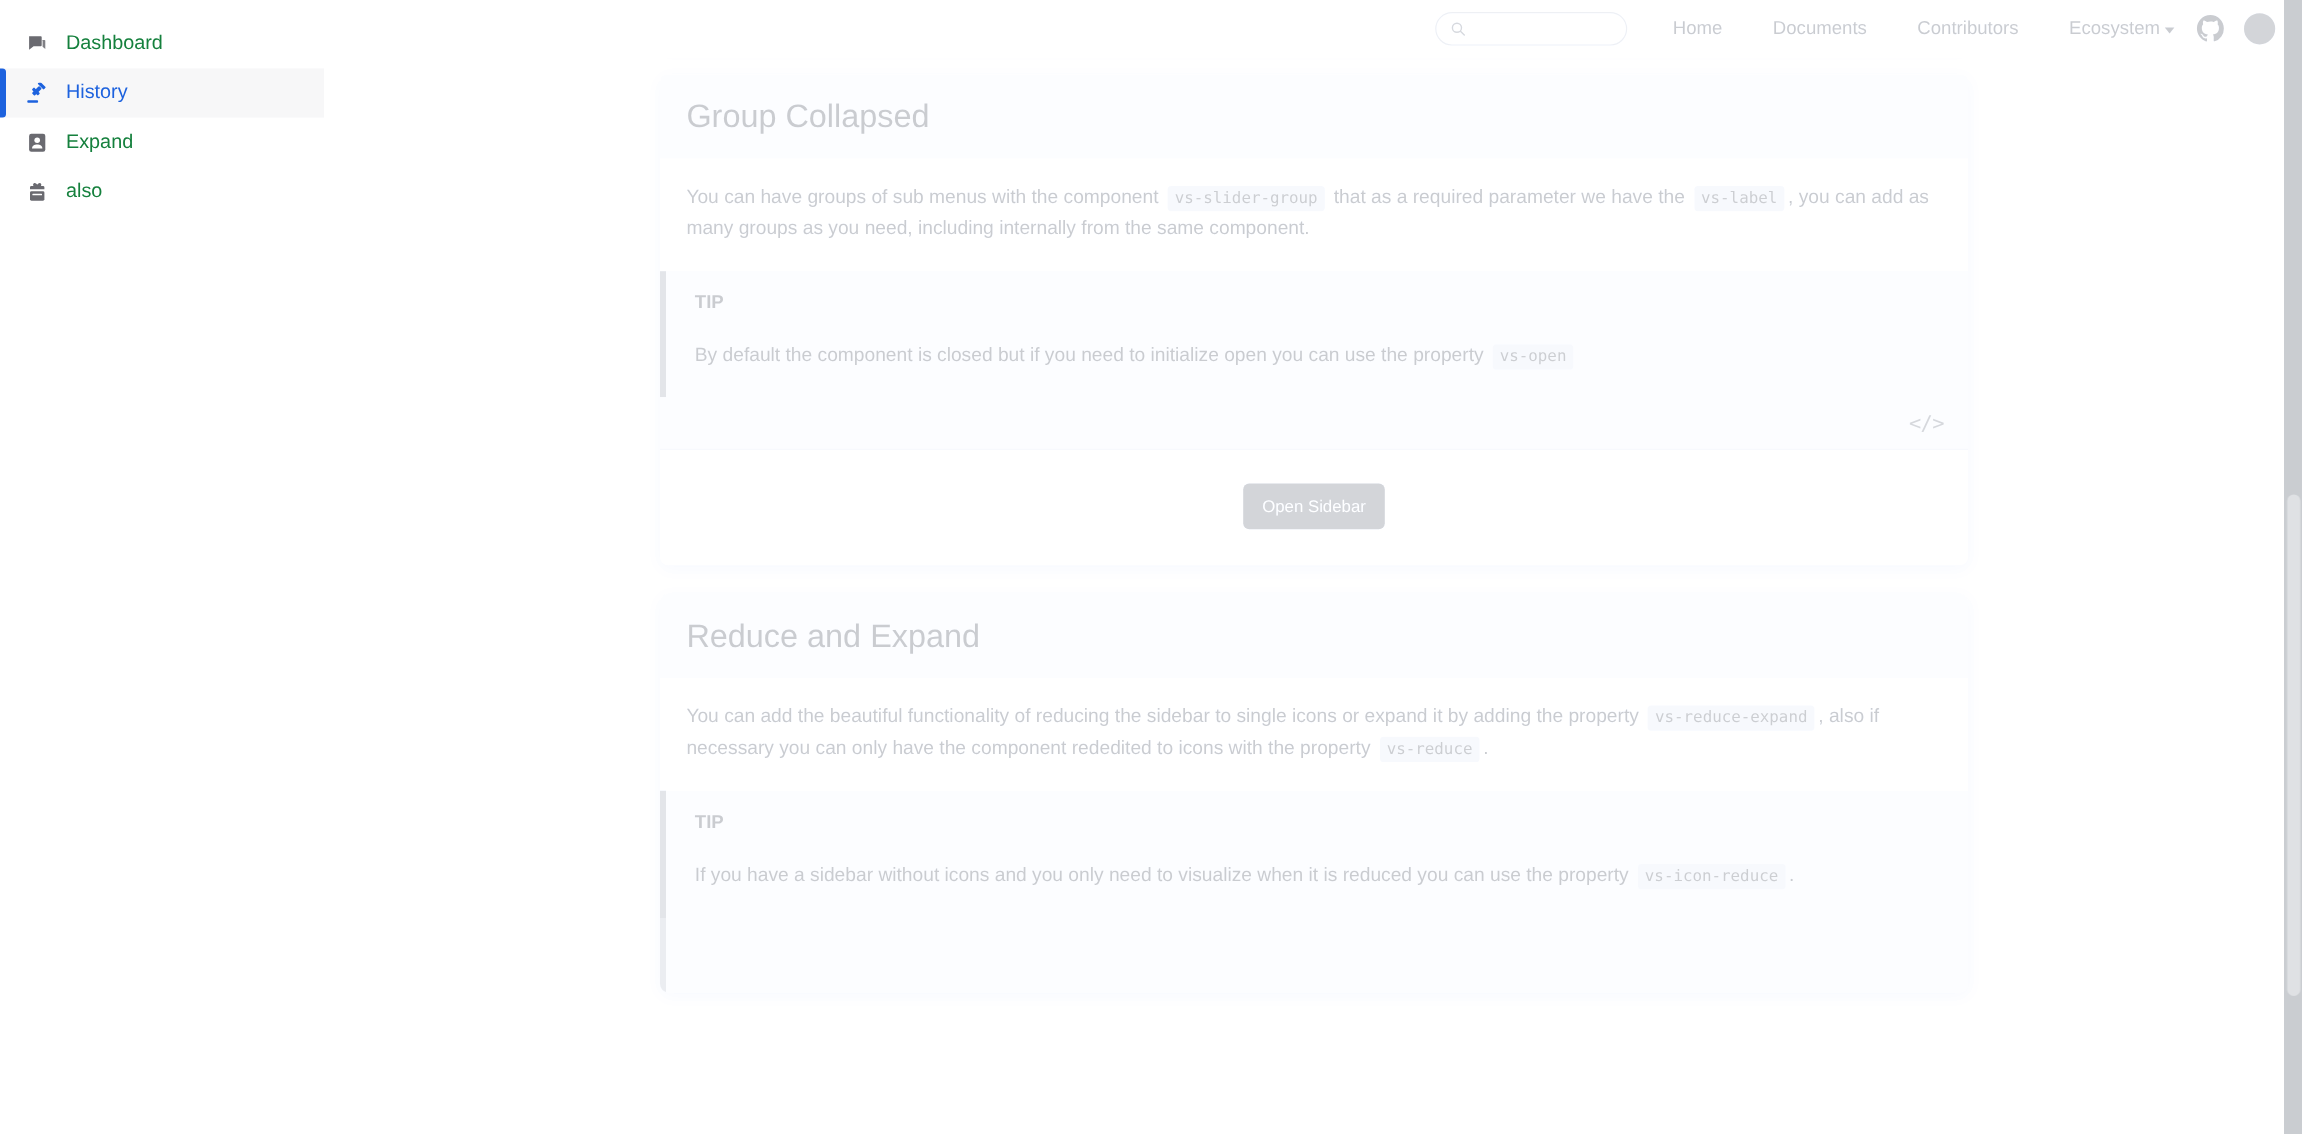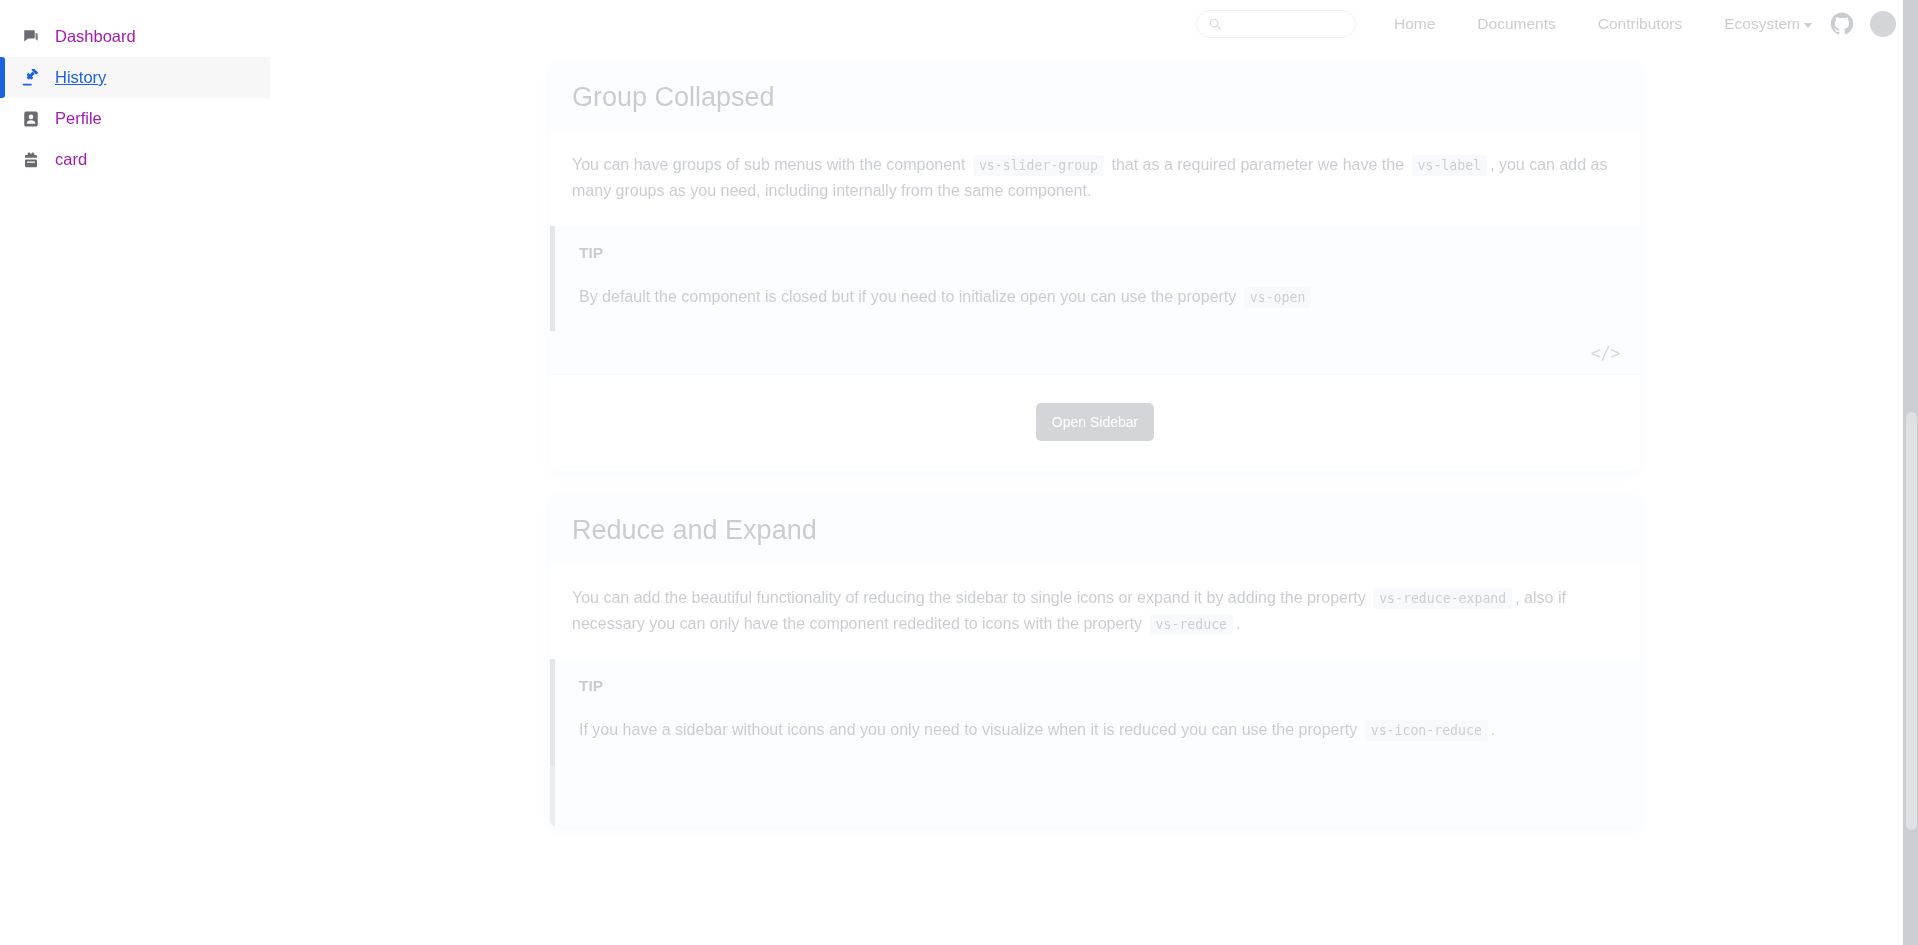--- a/index.html
+++ b/index.html
@@ -83,32 +83,32 @@
     background: #ffffff;
     padding-top: 16px;
     z-index: 40;
   }
   .side-item {
     position: relative;
     height: 41px;
     display: flex;
     align-items: center;
     padding-left: 22px;
-    color: #a21caf;
+    color: #15803d;
     font-size: 16.5px;
     cursor: pointer;
   }
   .side-item .si-icon {
     width: 18px; height: 18px;
     margin-right: 15px;
     flex: 0 0 auto;
     display: block;
     fill: #6a6a70;
   }
-  .side-item.active { background: #f7f7f8; color: #1d62de; text-decoration: underline; }
+  .side-item.active { background: #f7f7f8; color: #1d62de; }
   .side-item.active .si-icon { fill: #1d62de; }
   .side-item.active::before {
     content: "";
     position: absolute;
     left: 0; top: 0; bottom: 0;
     width: 5px;
     background: #1d62de;
     border-radius: 0 3px 3px 0;
   }
 
@@ -359,28 +359,28 @@
     <span>History</span>
   </div>
 
 
   <div class="side-item">
     <svg class="si-icon" viewBox="0 0 24 24">
       <rect x="3" y="2" width="18" height="20" rx="2.5"></rect>
       <circle cx="12" cy="9.2" r="3.1" fill="#fff"></circle>
       <path d="M6.2 18.4c0-3.1 2.6-4.6 5.8-4.6s5.8 1.5 5.8 4.6H6.2z" fill="#fff"></path>
     </svg>
-    <span>Perfile</span>
+    <span>Expand</span>
   </div>
 
   <div class="side-item">
     <svg class="si-icon" viewBox="0 0 24 24">
       <path d="M8.4 2.2c1.3-.6 2.6.3 3.6 1.8 1-1.5 2.3-2.4 3.6-1.8 1.2.6 1.2 2 .5 3.1h2.4a1.5 1.5 0 0 1 1.5 1.5v2.1H4V6.8a1.5 1.5 0 0 1 1.5-1.5h2.4c-.7-1.1-.7-2.5.5-3.1z"></path>
       <rect x="4" y="11.2" width="16" height="10.5" rx="1.6"></rect>
       <rect x="6.6" y="14" width="10.8" height="1.7" rx=".7" fill="#fff"></rect>
     </svg>
-    <span>card</span>
+    <span>also</span>
   </div>
 
 </div>
 
 <div class="scrollbar-track"></div>
 <div class="scrollbar-thumb"></div>
 
 </body></html>

